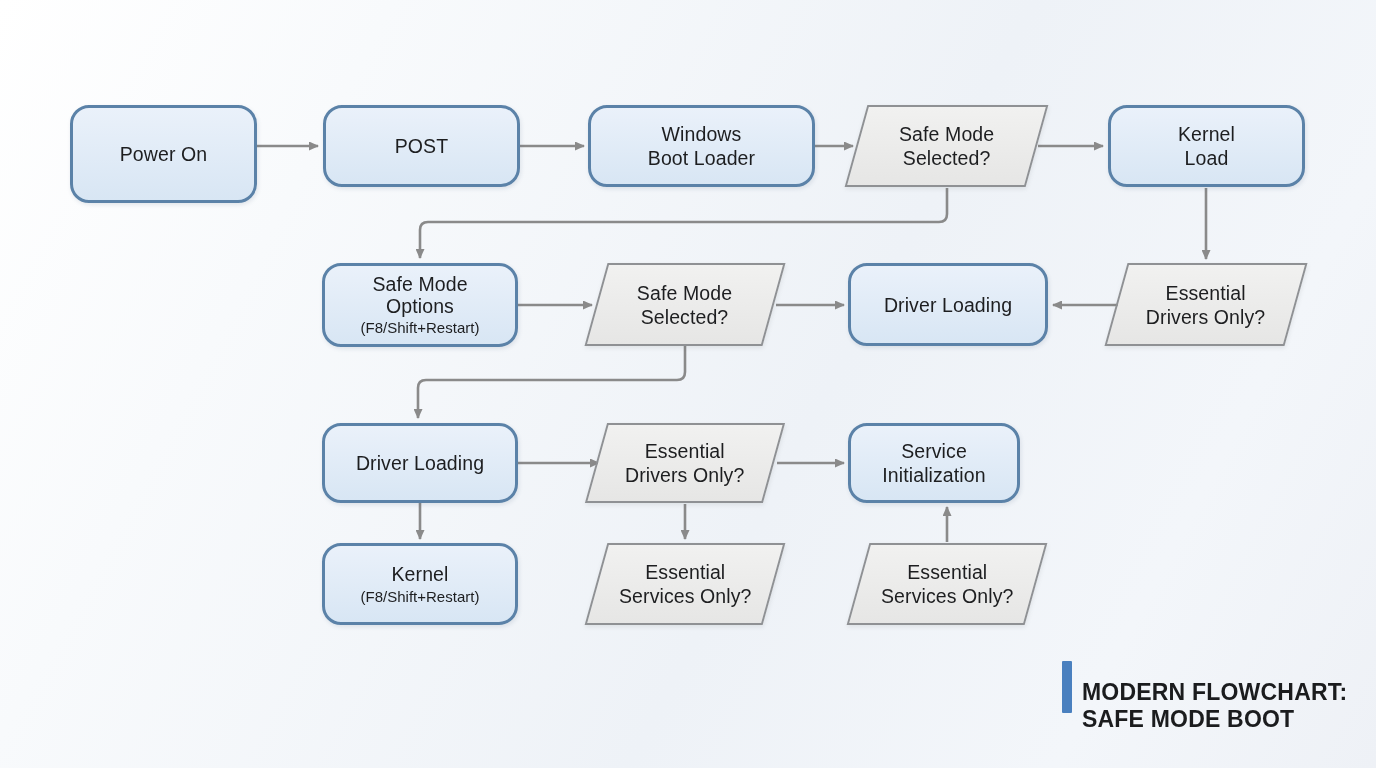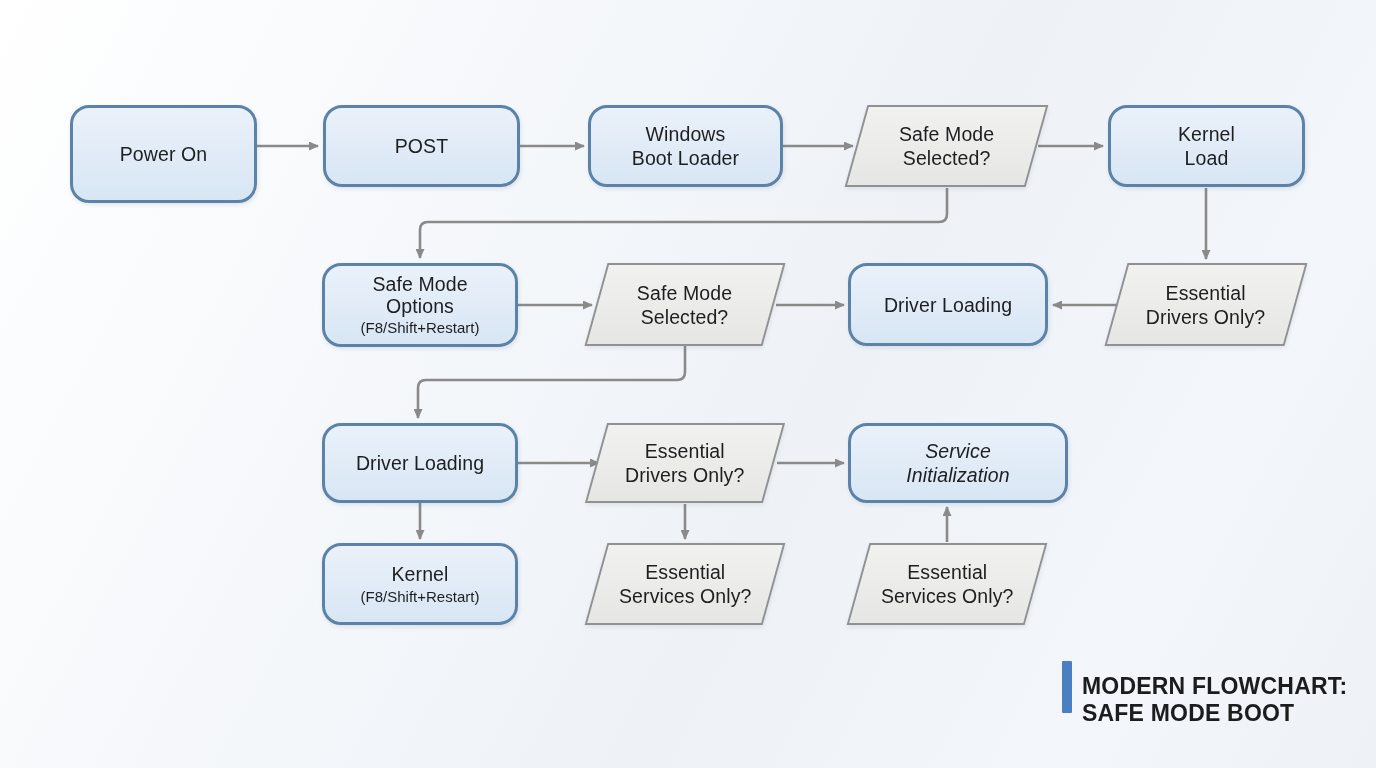--- a/index.html
+++ b/index.html
@@ -48,21 +48,21 @@
   .arrowhead { fill: var(--arrow-color, #8a8a8a); }
 
   #title-block { position: absolute; left: 1062px; top: 661px; display: flex; align-items: flex-start; }
   #title-bar {
     width: 10px; height: 52px; margin-right: 10px;
     background: var(--accent-blue, #4a80bf); border-radius: 1px;
   }
   #title-text {
     font-size: 23px; line-height: 26.5px; font-weight: 700;
     color: var(--title-color, #1b1c1e); white-space: pre-line;
-    letter-spacing: 0.2px; margin-top: 12px;
+    letter-spacing: 0.2px; margin-top: 18px;
   }
 </style>
 </head>
 <body>
 
 <div id="canvas">
 
   <svg class="edges" width="1376" height="768">
     <defs>
       <marker id="arr" markerWidth="10" markerHeight="9" refX="9" refY="4.5" orient="auto" markerUnits="userSpaceOnUse">
@@ -85,21 +85,21 @@
     <path class="edge" marker-end="url(#arr)" d="M685,504 V539"></path>
     <path class="edge" marker-end="url(#arr)" d="M947,542 V507"></path>
   </svg>
 
   <div class="node process" style="left:70px; top:105px; width:187px; height:98px;">
     <span class="node-label">Power On</span>
   </div>
   <div class="node process" style="left:323px; top:105px; width:197px; height:82px;">
     <span class="node-label">POST</span>
   </div>
-  <div class="node process" style="left:588px; top:105px; width:195px; height:82px;">
+  <div class="node process" style="left:588px; top:105px; width:227px; height:82px;">
     <span class="node-label">Windows
 Boot Loader</span>
   </div>
   <div class="node decision" style="left:856px; top:105px; width:181px; height:82px;">
     <span class="node-label">Safe Mode
 Selected?</span>
   </div>
   <div class="node process" style="left:1108px; top:105px; width:197px; height:82px;">
     <span class="node-label">Kernel
 Load</span>
@@ -122,21 +122,21 @@
 Drivers Only?</span>
   </div>
 
   <div class="node process" style="left:322px; top:423px; width:196px; height:80px;">
     <span class="node-label">Driver Loading</span>
   </div>
   <div class="node decision" style="left:596px; top:423px; width:178px; height:80px;">
     <span class="node-label">Essential
 Drivers Only?</span>
   </div>
-  <div class="node process" style="left:848px; top:423px; width:220px; height:80px;font-style:italic;">
+  <div class="node process" style="left:848px; top:423px; width:172px; height:80px;">
     <span class="node-label">Service
 Initialization</span>
   </div>
 
   <div class="node process" style="left:322px; top:543px; width:196px; height:82px;">
     <span class="node-label" style="line-height:23px;">Kernel</span>
     <span class="node-sublabel">(F8/Shift+Restart)</span>
   </div>
   <div class="node decision" style="left:596px; top:543px; width:178px; height:82px;">
     <span class="node-label">Essential

